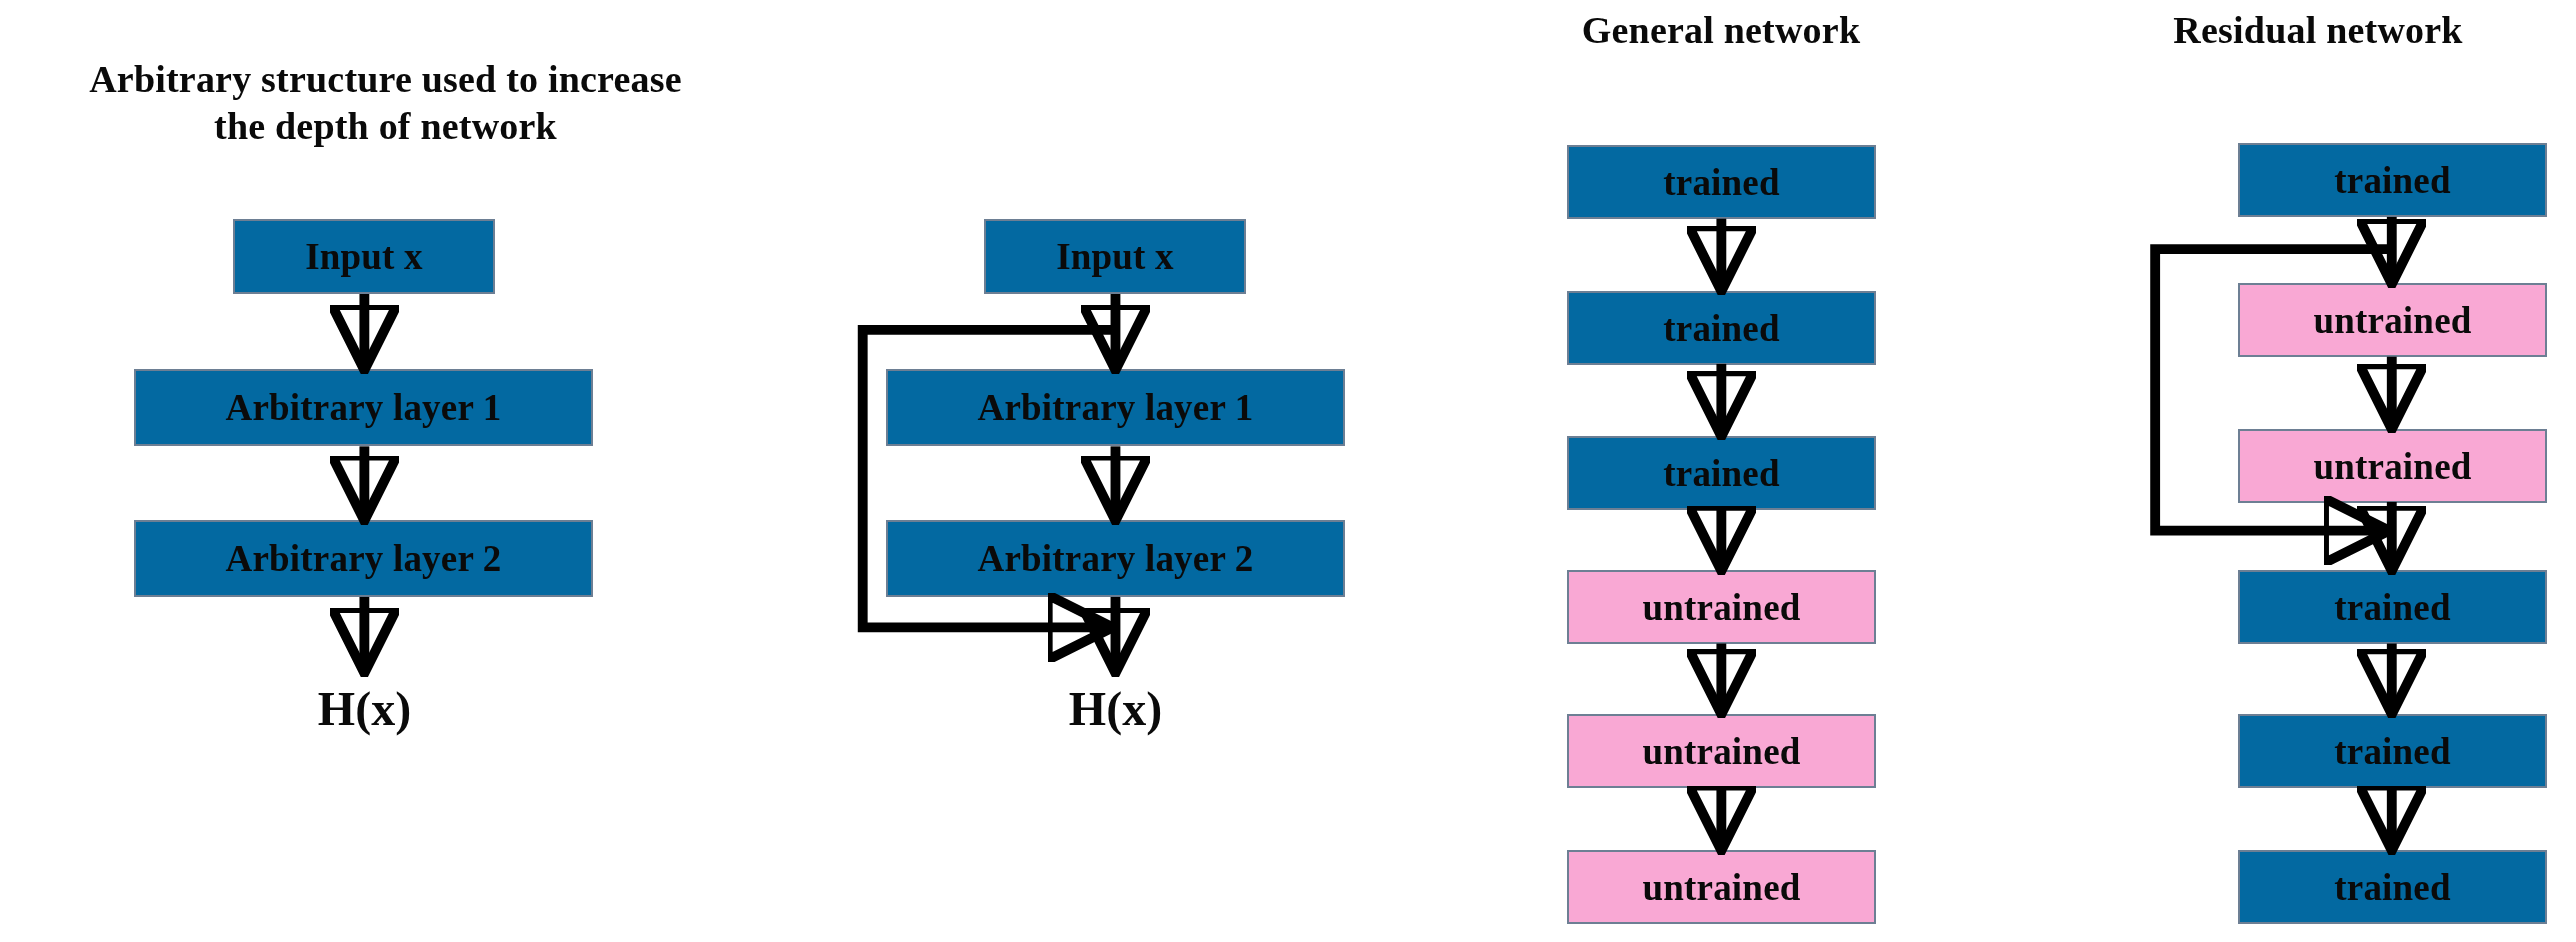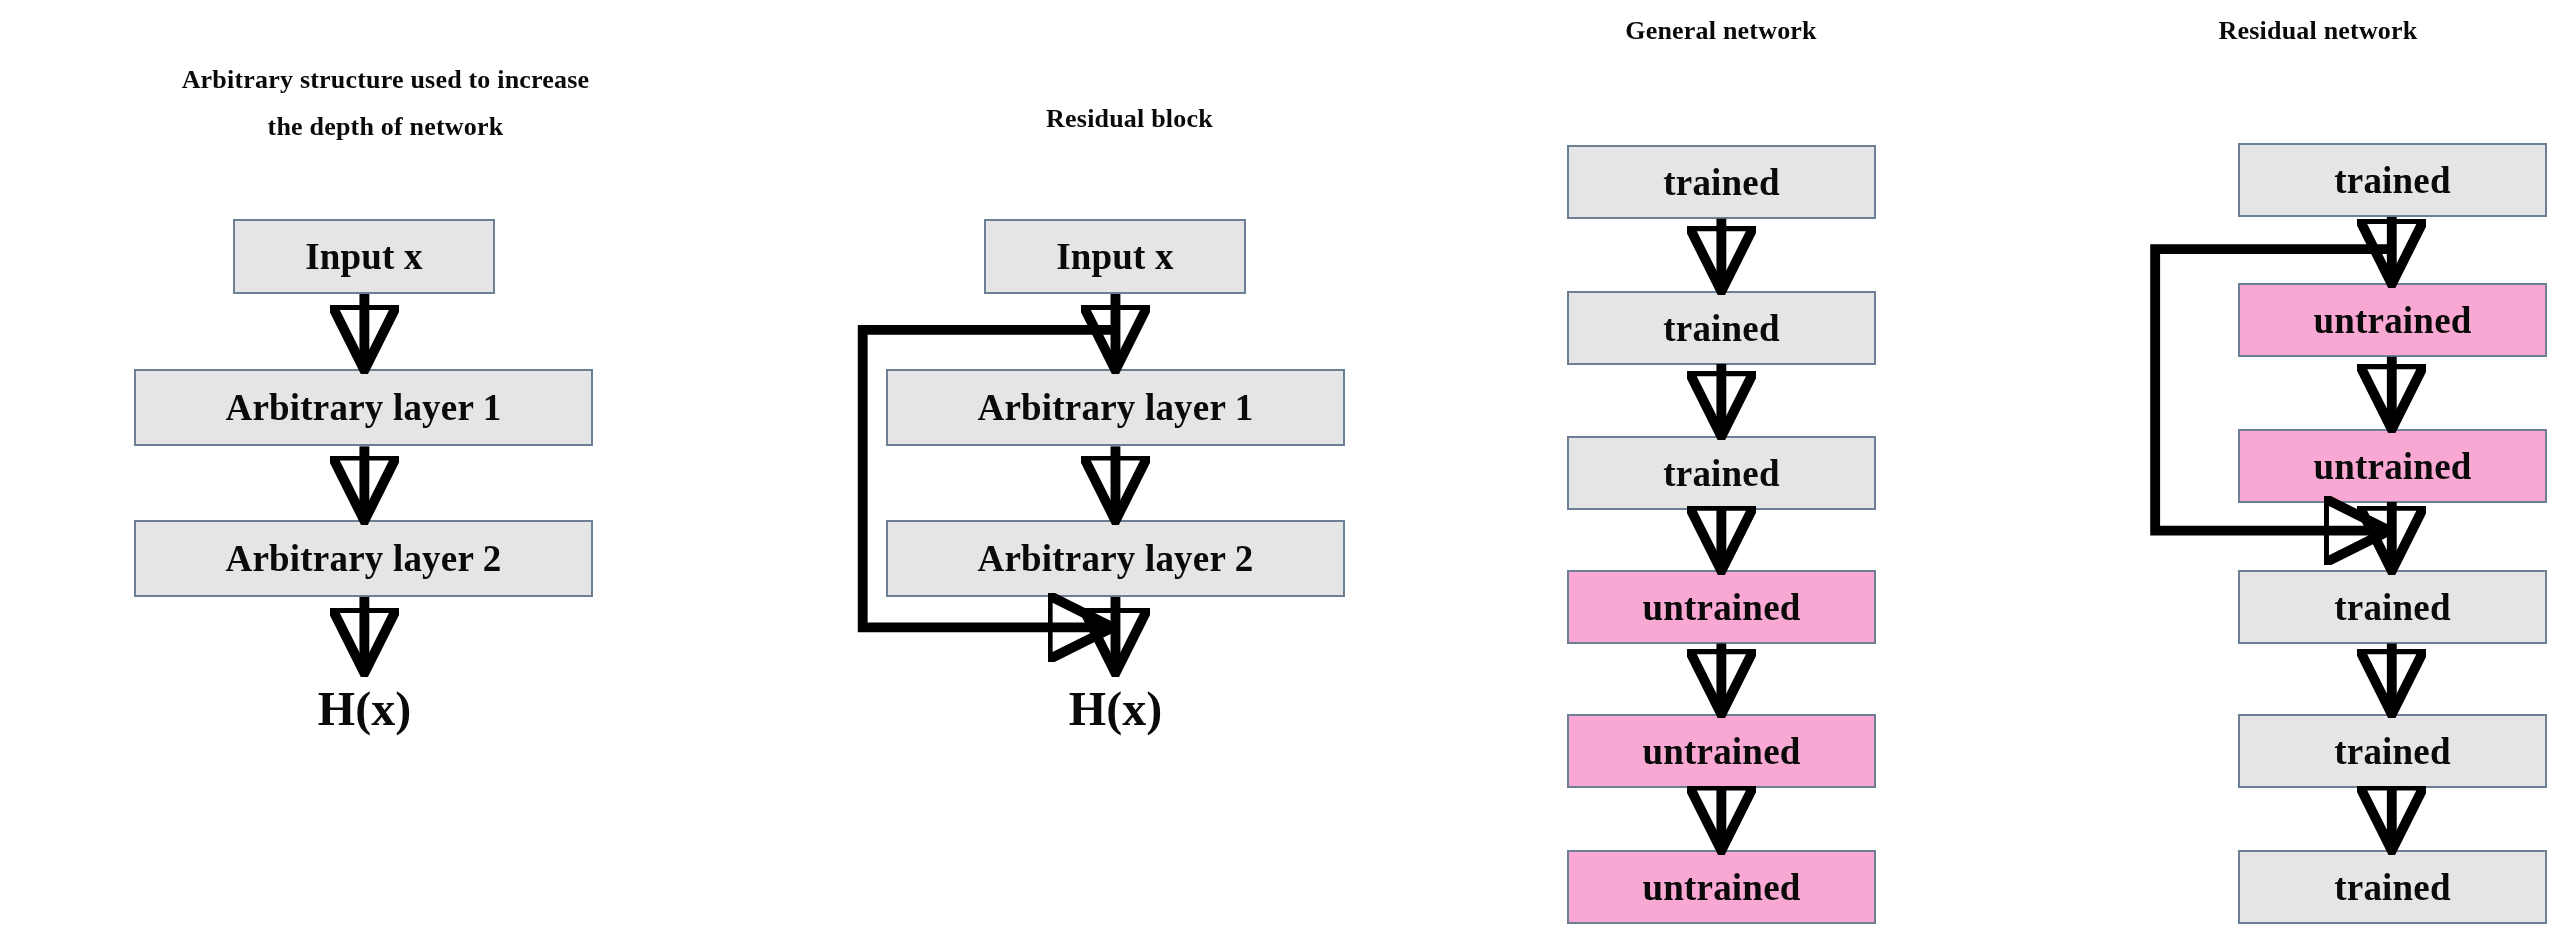--- a/index.html
+++ b/index.html
@@ -18,38 +18,38 @@
     position: absolute;
     left: 0; top: 0;
     width: 2576px;
     height: 942px;
   }
   .panel-title {
     position: absolute;
     text-align: center;
     font-weight: bold;
     color: #0a0a0a;
-    font-size: 26px;
+    font-size: 38px;
     line-height: 47px;
     letter-spacing: 0.2px;
     white-space: pre-line;
   }
   .node {
     position: absolute;
     box-sizing: border-box;
     border: 2.7px solid #6d7f94;
     display: flex;
     align-items: center;
     justify-content: center;
     font-weight: bold;
     color: #0a0a0a;
     font-size: 37px;
     letter-spacing: 0.2px;
   }
-  .node.green { background: #e5e5e5; }
+  .node.green { background: #0369a1; }
   .node.yellow { background: #f9a8d4; }
 
   .out-label {
     position: absolute;
     font-weight: bold;
     color: #0a0a0a;
     font-size: 48px;
     text-align: center;
   }
 
@@ -80,21 +80,20 @@
   <div class="node green" style="left:134px; top:369px; width:459px; height:77px;">
     <span>Arbitrary layer 1</span>
   </div>
 
   <div class="node green" style="left:134px; top:520px; width:459px; height:77px;">
     <span>Arbitrary layer 2</span>
   </div>
 
   <div class="out-label" style="left:230px; top:681px; width:269px;">H(x)</div>
 
-  <div class="panel-title" style="left:753px; top:95px; width:753px;">Residual block</div>
 
   <div class="node green" style="left:984px; top:219px; width:262px; height:75px;">
     <span>Input x</span>
   </div>
 
   <div class="node green" style="left:886px; top:369px; width:459px; height:77px;">
     <span>Arbitrary layer 1</span>
   </div>
 
   <div class="node green" style="left:886px; top:520px; width:459px; height:77px;">

